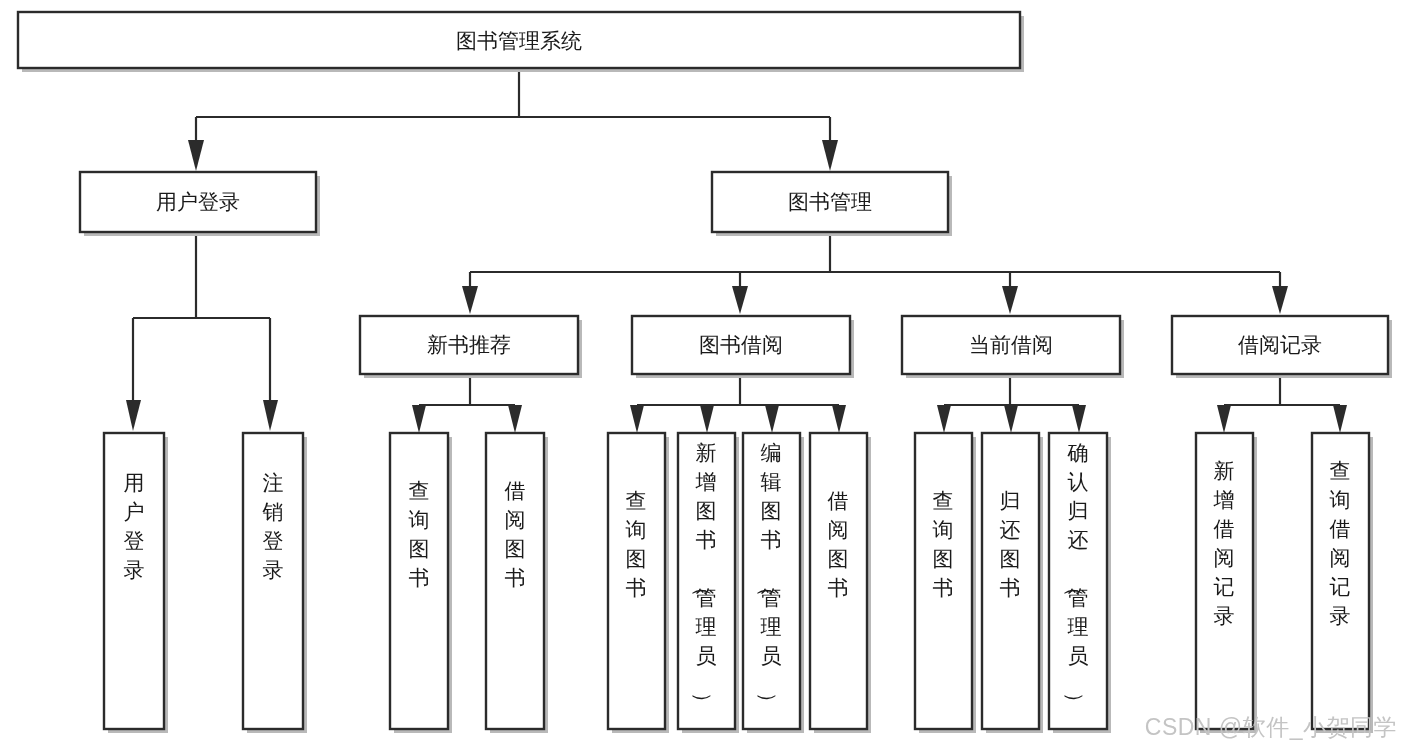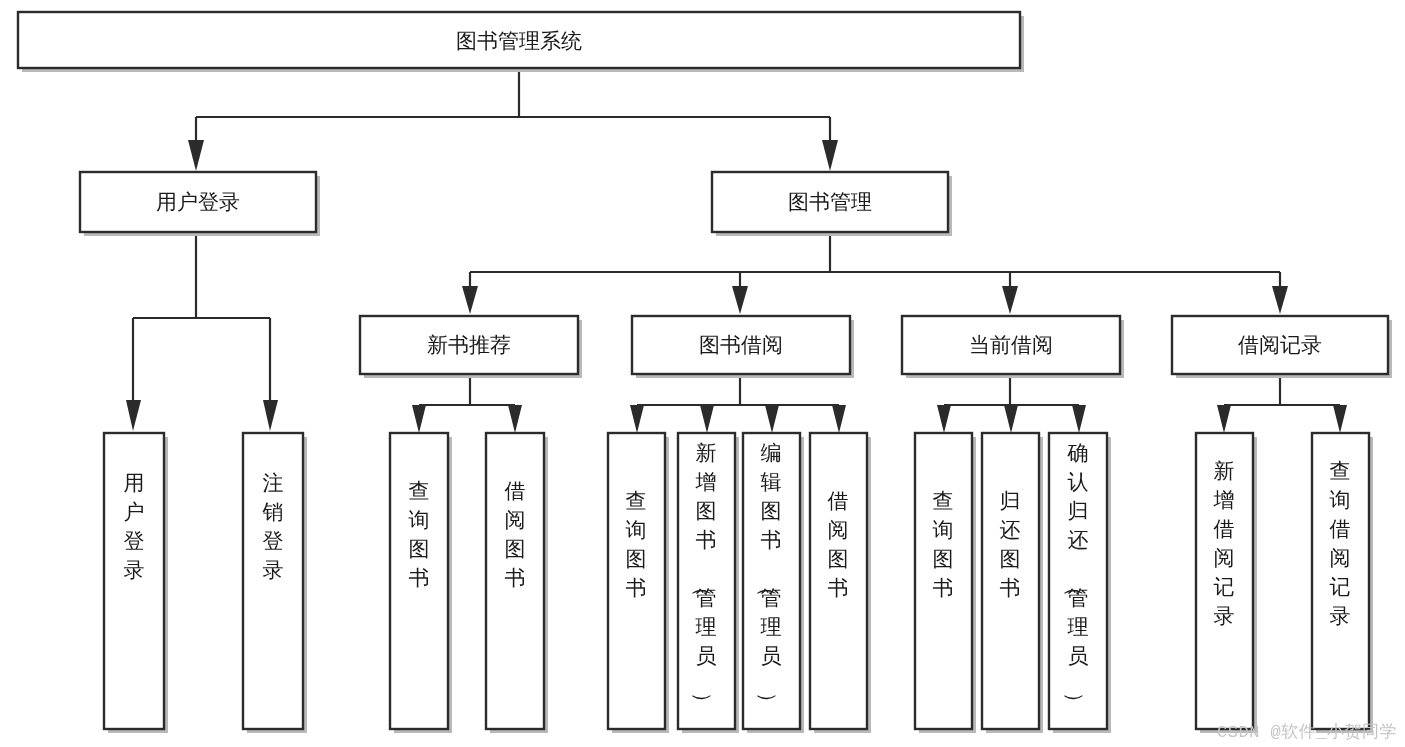--- a/index.html
+++ b/index.html
@@ -54,22 +54,22 @@
   .leaf-label-v {
     font-family: "Liberation Sans", "DejaVu Sans", sans-serif;
     font-size: 21px;
     fill: #1a1a1a;
     text-anchor: middle;
   }
   .watermark {
     position: absolute;
     right: 8px;
     bottom: 4px;
-    font-family: Liberation Mono, monospace;
-    font-size: 17px;
+    font-family: Liberation Sans, sans-serif;
+    font-size: 23px;
     color: #c4c4c4;
     letter-spacing: 0.5px;
     white-space: nowrap;
     user-select: none;
   }
 </style>
 </head>
 <body>
 
 <div id="diagram-root">

